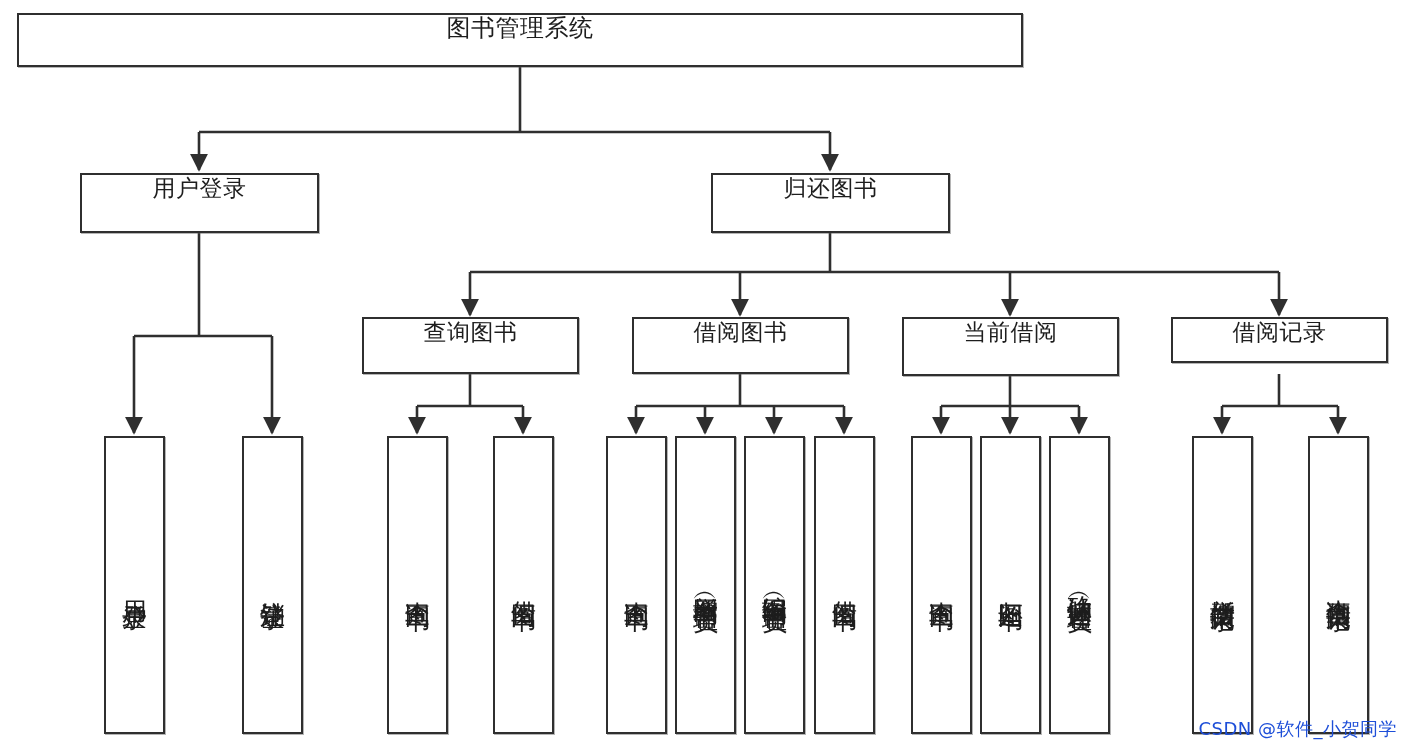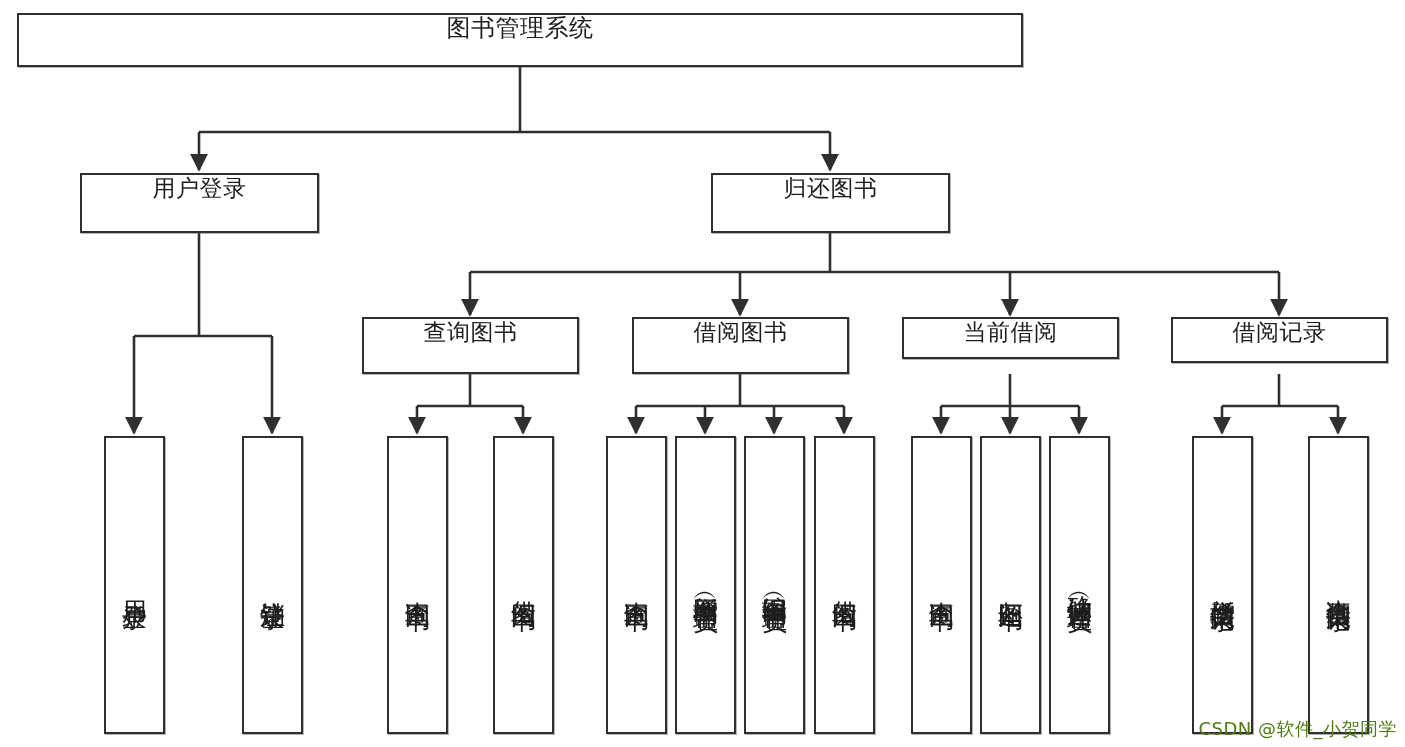--- a/index.html
+++ b/index.html
@@ -61,21 +61,21 @@
     line-height: 1.16;
     letter-spacing: 2px;
     white-space: nowrap;
     max-height: 270px;
   }
   #watermark {
     position: absolute;
     right: 8px;
     bottom: 6px;
     font-size: 18px;
-    color: #4d7c0f;
+    color: #1d4ed8;
     letter-spacing: 0.5px;
     white-space: nowrap;
     font-family: "DejaVu Sans", "Liberation Sans", sans-serif;
   }
 </style>
 </head>
 <body>
 
 <div id="diagram-root">
 
@@ -139,21 +139,21 @@
   <div class="node horiz" style="left:711px; top:173px; width:239px; height:60px;">
     <span class="node-label">归还图书</span>
   </div>
 
   <div class="node horiz" style="left:362px; top:317px; width:217px; height:57px;">
     <span class="node-label">查询图书</span>
   </div>
   <div class="node horiz" style="left:632px; top:317px; width:217px; height:57px;">
     <span class="node-label">借阅图书</span>
   </div>
-  <div class="node horiz" style="left:902px; top:317px; width:217px; height:42px;">
+  <div class="node horiz" style="left:902px; top:317px; width:217px; height:59px;">
     <span class="node-label">当前借阅</span>
   </div>
   <div class="node horiz" style="left:1171px; top:317px; width:217px; height:46px;">
     <span class="node-label">借阅记录</span>
   </div>
 
   <div class="node vert" style="left:104px; top:436px; width:61px; height:298px;">
     <span class="node-label">用户登录</span>
   </div>
   <div class="node vert" style="left:242px; top:436px; width:61px; height:298px;">

